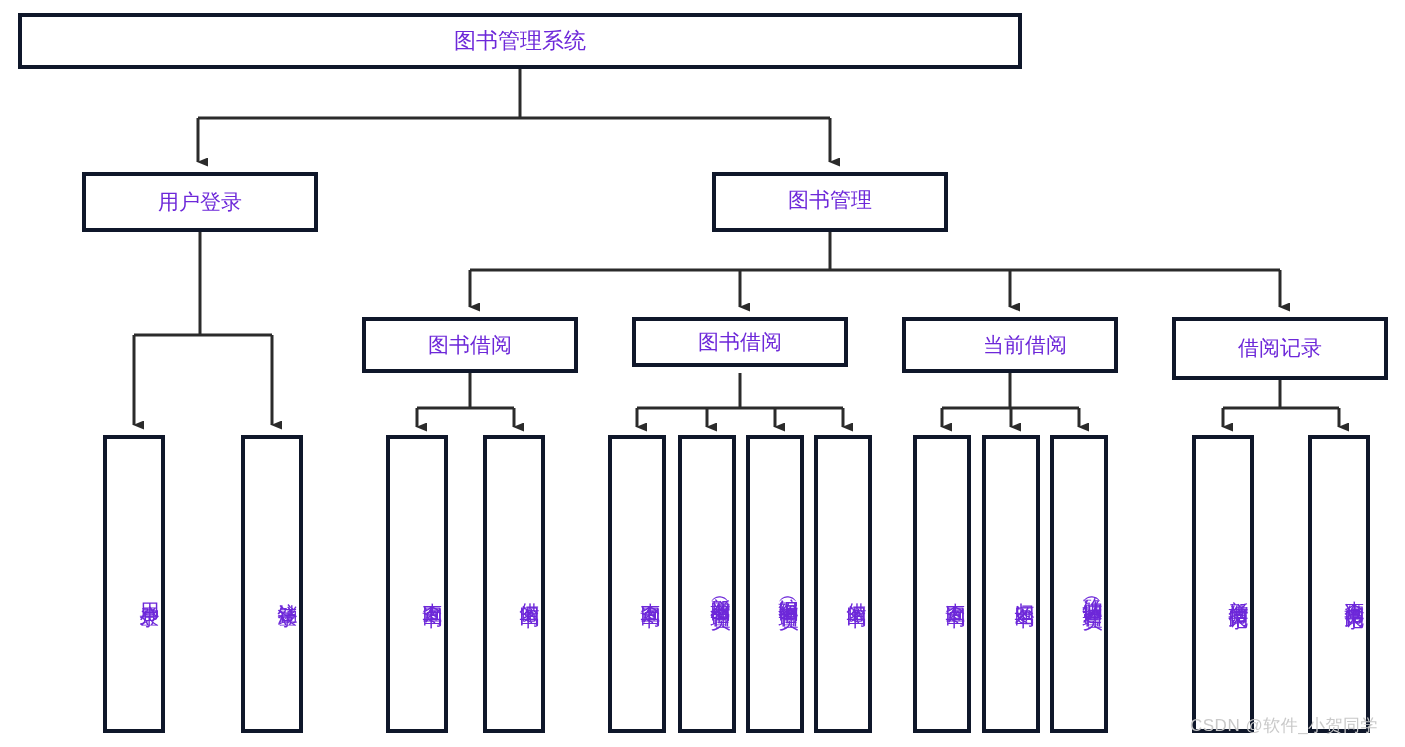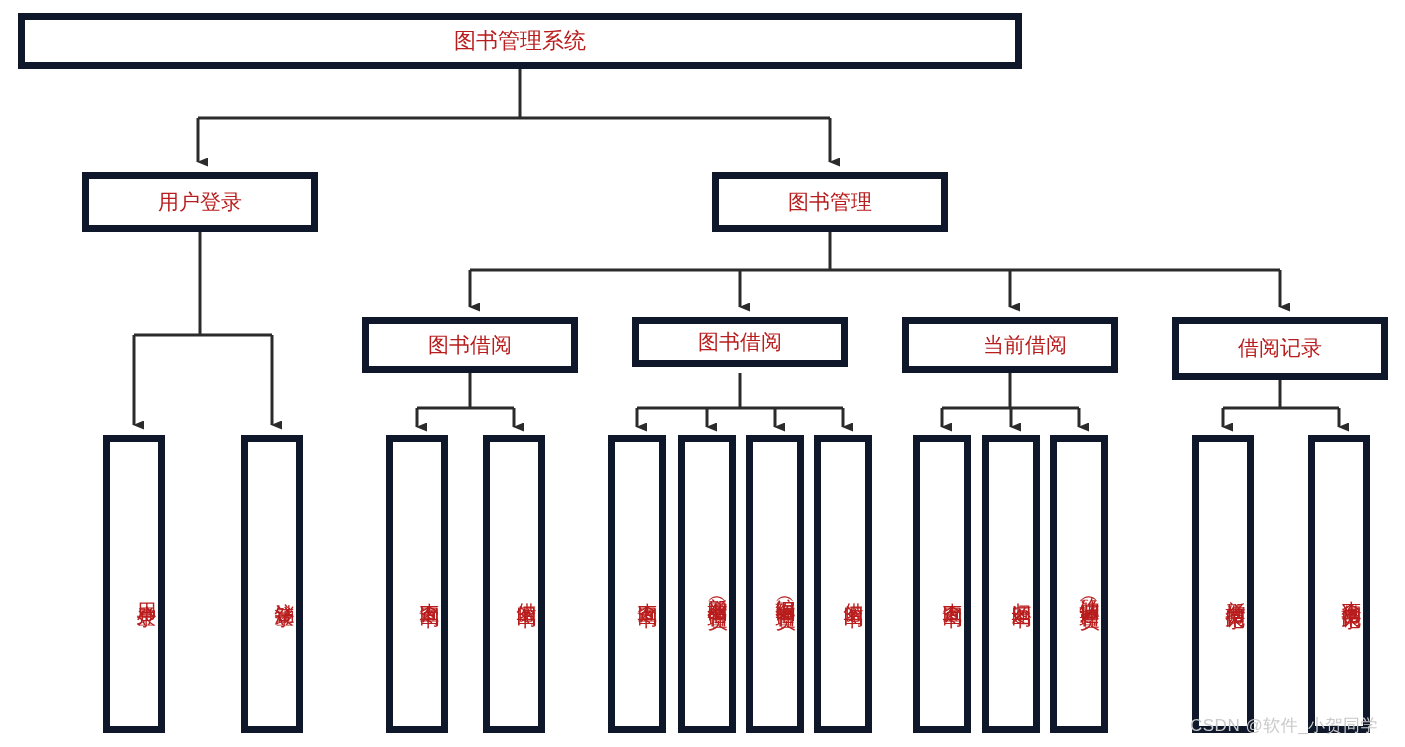--- a/index.html
+++ b/index.html
@@ -21,25 +21,25 @@
     position: absolute;
     left: 0;
     top: 0;
     width: 1405px;
     height: 747px;
   }
   .node {
     position: absolute;
     box-sizing: border-box;
     background: #ffffff;
-    border: 7px solid #0f172a;
+    border: 4px solid #0f172a;
     display: flex;
     align-items: center;
     justify-content: center;
-    color: #b91c1c;
+    color: #6d28d9;
     line-height: 1.18;
     text-align: right;
   }
   .node.horiz {
     font-size: 21px;
   }
   .node.root {
     font-size: 22px;
   }
   .node.vert {
@@ -120,21 +120,21 @@
     </g>
   </svg>
 
   <div class="node root horiz" style="left:18px; top:13px; width:1004px; height:56px;">
     <span>图书管理系统</span>
   </div>
 
   <div class="node horiz" style="left:82px; top:172px; width:236px; height:60px;">
     <span>用户登录</span>
   </div>
-  <div class="node horiz" style="left:712px; top:172px; width:236px; height:60px;">
+  <div class="node horiz" style="left:712px; top:172px; width:236px; height:60px;font-family:Liberation Mono, monospace;">
     <span>图书管理</span>
   </div>
 
   <div class="node horiz" style="left:362px; top:317px; width:216px; height:56px;">
     <span>图书借阅</span>
   </div>
   <div class="node horiz" style="left:632px; top:317px; width:216px; height:50px;">
     <span>图书借阅</span>
   </div>
   <div class="node horiz" style="left:902px; top:317px; width:216px; height:56px;padding-left:30px;">

